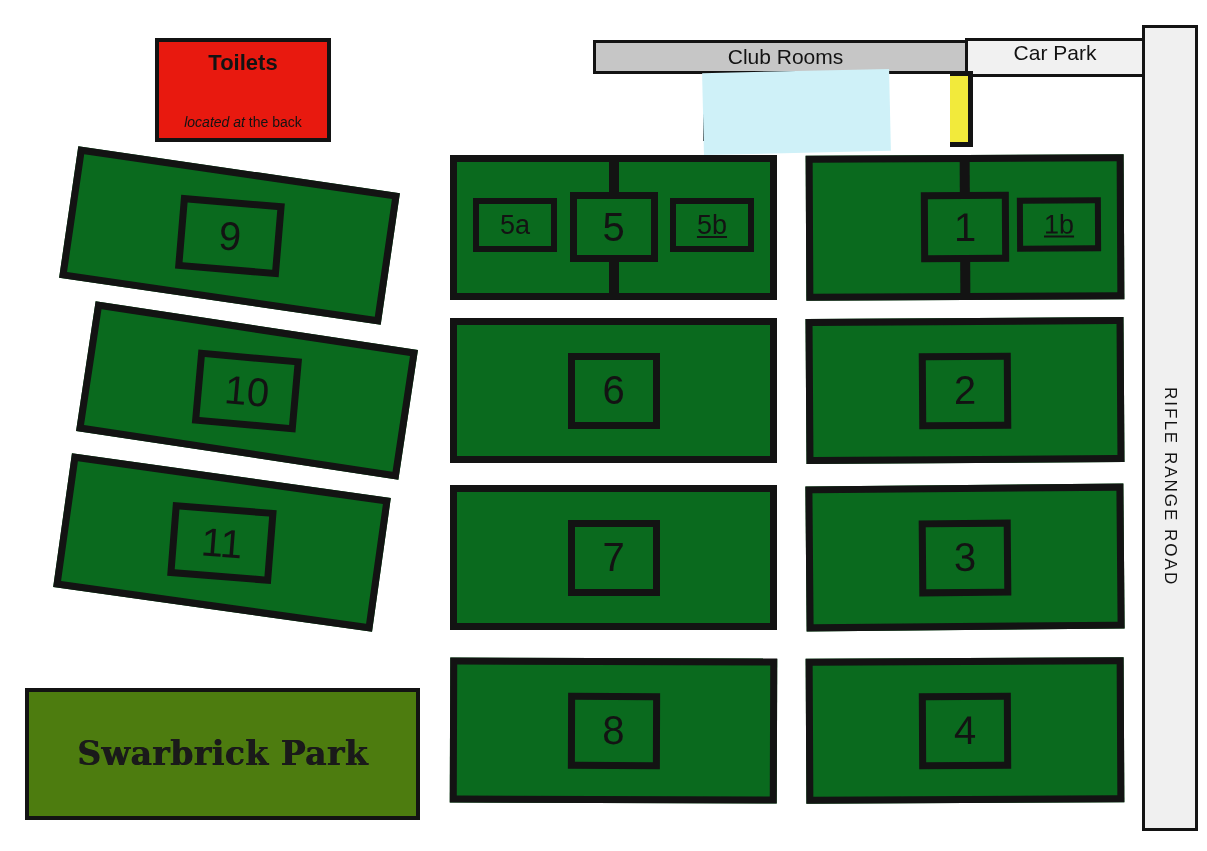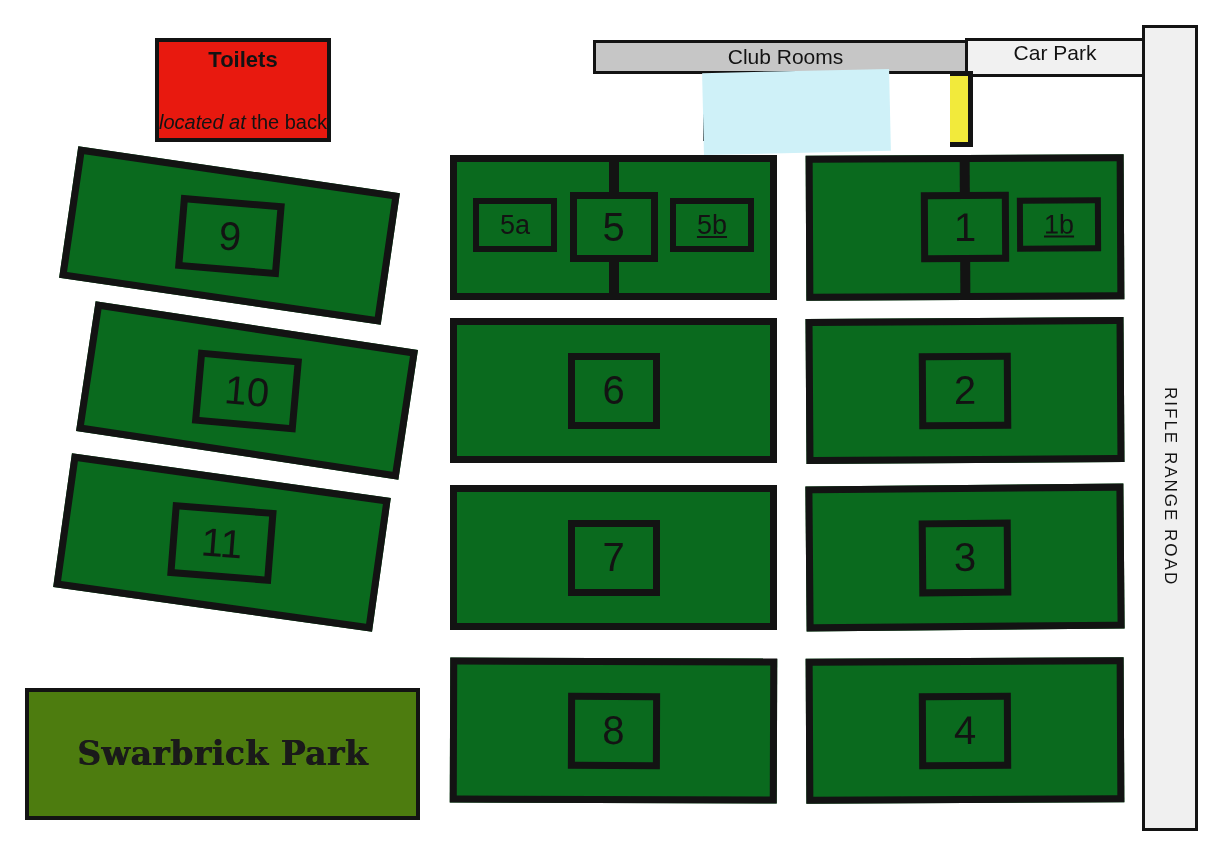--- a/index.html
+++ b/index.html
@@ -13,21 +13,21 @@
     left:32px;top:41px;width:107px;height:84px;background:#1857c2;
     border:3px solid #131313;color:#ffffff;display:flex;flex-direction:column;
     align-items:center;justify-content:center;font-size:17px;line-height:1.75;
   }
   .toilets{
     left:155px;top:38px;width:176px;height:104px;background:#e8190f;
     border:4px solid #131313;color:#131313;display:flex;flex-direction:column;
     align-items:center;justify-content:center;gap:9px;
   }
   .toilets .head{font-size:22px;font-weight:bold;}
-  .toilets .note{font-size:20px;margin-top:29px;}
+  .toilets .note{font-size:14px;margin-top:29px;}
   
   .clubrooms{
     left:573px;top:40px;width:385px;height:34px;background:#c6c6c6;
     border:3px solid #131313;display:flex;align-items:center;justify-content:center;
     font-size:21px;color:#131313;margin-left:20px;
   }
   .carpark{
     left:965px;top:38px;width:180px;height:39px;background:#f1f1f1;
     border:3px solid #131313;display:flex;align-items:flex-start;justify-content:center;
     font-size:21px;color:#131313;

